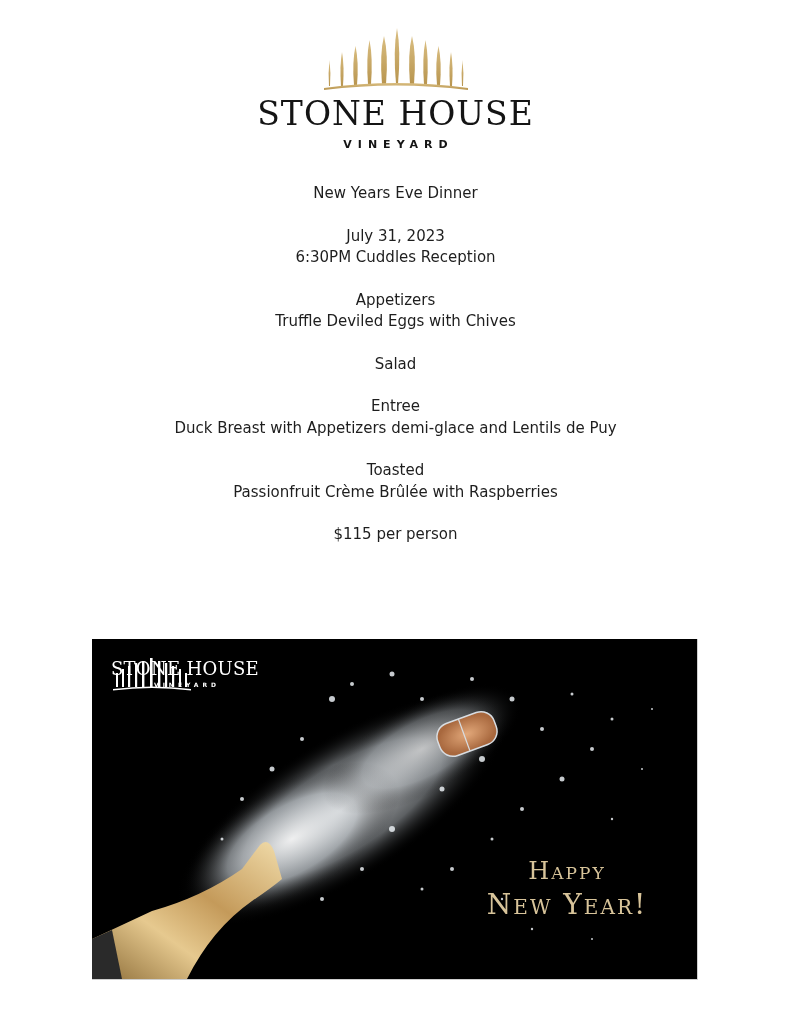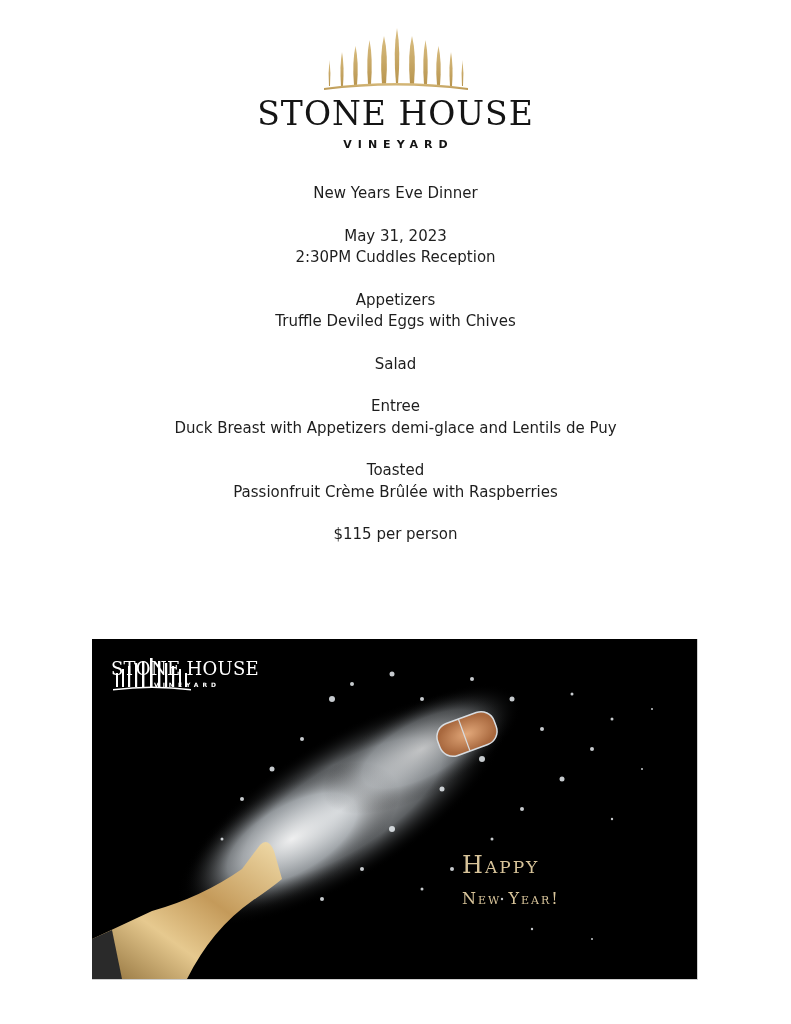--- a/index.html
+++ b/index.html
@@ -9,23 +9,23 @@
   .brand { font-family:"DejaVu Serif", serif; font-size:33px; letter-spacing:1px; color:#141414; margin-top:4px; line-height:36px; }
   .sub { font-family:"DejaVu Sans", sans-serif; font-weight:bold; font-size:11px; letter-spacing:6px; color:#141414; margin-top:6px; padding-left:6px; }
   .menu { position:absolute; left:0; width:791px; top:183px; text-align:center; font-size:15px; line-height:21.5px; color:#1e1e1e; }
   .menu .block { margin-bottom:21px; }
   .menu p { margin:0; }
   .banner { position:absolute; left:92px; top:639px; width:605px; height:340px; background:#000; overflow:hidden; border-right:1px solid #cfcfcf; border-bottom:1px solid #cfcfcf; }
   .banner svg { position:absolute; left:0; top:0; }
   .b-logo { position:absolute; left:18px; top:18px; width:150px; text-align:center; color:#fff; }
   .b-brand { font-family:"DejaVu Serif", serif; font-size:18px; line-height:20px; margin-top:2px; letter-spacing:0.3px; }
   .b-sub { font-size:6px; font-weight:bold; letter-spacing:4px; margin-top:2px; padding-left:4px; }
-  .hny { position:absolute; left:370px; top:210px; width:210px; color:#d8c49a; font-family:"DejaVu Serif", serif; font-variant:small-caps; letter-spacing:2px; }
+  .hny { position:absolute; left:370px; top:216px; width:210px; text-align:center; color:#d8c49a; font-family:"DejaVu Serif", serif; font-variant:small-caps; letter-spacing:2px; }
   .hny .l1 { font-size:24px; line-height:32px; }
-  .hny .l2 { font-size:16px; line-height:36px; }
+  .hny .l2 { font-size:28px; line-height:36px; }
 </style>
 </head>
 <body>
 
 <div class="logo">
   <svg width="160" height="68" viewBox="0 0 160 68">
     <defs>
       <linearGradient id="gold" x1="0" x2="0" y1="0" y2="1">
         <stop offset="0" stop-color="#d9bd80"></stop>
         <stop offset="1" stop-color="#b8954f"></stop>
@@ -48,22 +48,22 @@
   </svg>
   <div class="brand">STONE HOUSE</div>
   <div class="sub">VINEYARD</div>
 </div>
 
 <div class="menu">
   <div class="block">
     <p>New Years Eve Dinner</p>
   </div>
   <div class="block">
-    <p>May 31, 2023</p>
-    <p>2:30PM Cuddles Reception</p>
+    <p>July 31, 2023</p>
+    <p>6:30PM Cuddles Reception</p>
   </div>
   <div class="block">
     <p>Appetizers</p>
     <p>Truffle Deviled Eggs with Chives</p>
   </div>
   <div class="block">
     <p>Salad</p>
   </div>
   <div class="block">
     <p>Entree</p>

